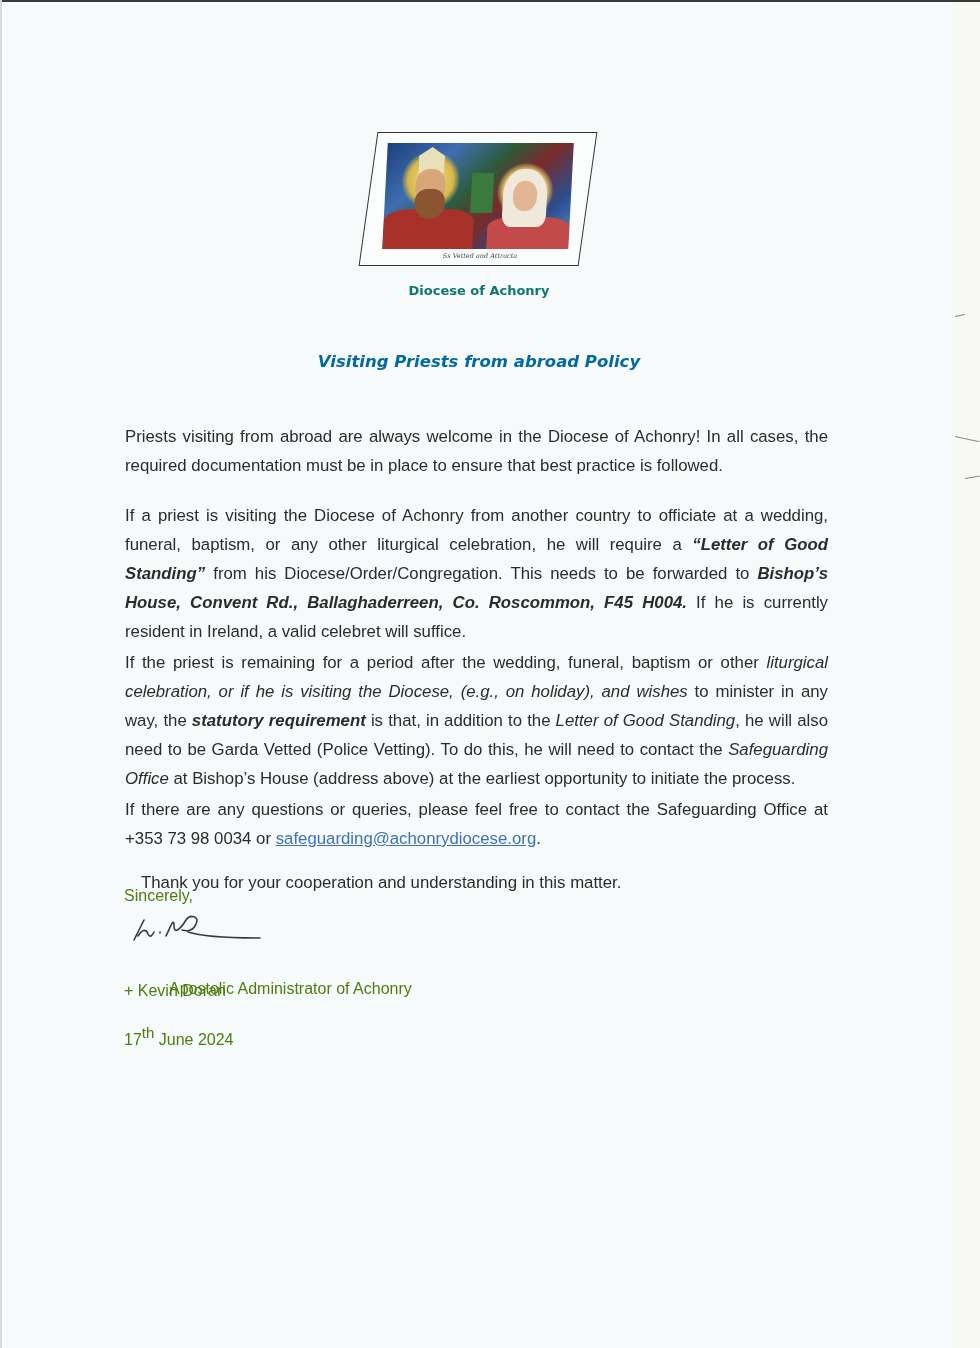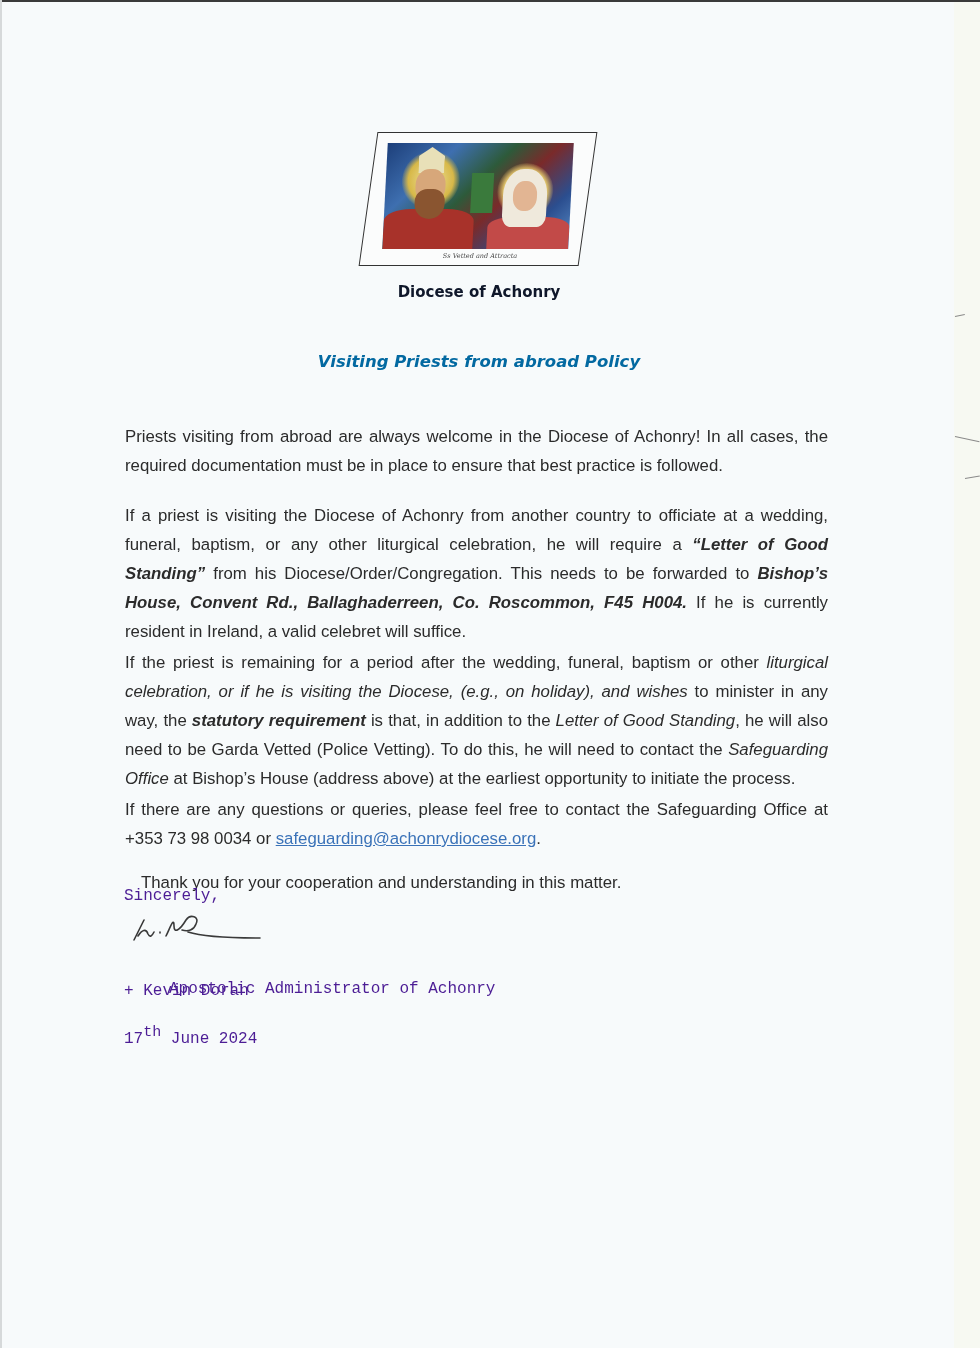--- a/index.html
+++ b/index.html
@@ -44,21 +44,21 @@
     .logo-art .face2 { position: absolute; left: 128px; top: 38px; width: 24px; height: 30px; border-radius: 45%; background: #e2b593; }
     .logo-art .robe2 { position: absolute; left: 104px; top: 74px; width: 82px; height: 34px; background: #c24a48; border-radius: 30% 30% 0 0; }
     .logo-art .green { position: absolute; left: 86px; top: 30px; width: 22px; height: 40px; background: #3a7a3c; }
     .logo-caption {
       position: absolute; left: 385px; top: 252px; width: 190px; text-align: center;
       font-family: "DejaVu Serif", serif; font-style: italic; font-size: 6.5px; color: #444;
     }
 
     .org-name {
       position: absolute; left: 0; width: 958px; top: 283px; text-align: center;
-      font-weight: bold; font-size: 15px; color: #0f172a;
+      font-weight: bold; font-size: 13px; color: #0f766e;
     }
     .policy-title {
       position: absolute; left: 0; width: 958px; top: 352px; text-align: center;
       font-weight: bold; font-style: italic; font-size: 16.5px; color: #0369a1;
     }
 
     .body-text {
       position: absolute; left: 125px; width: 703px;
       font-family: "Liberation Sans", sans-serif; font-size: 16.8px; line-height: 29px;
       color: #2b2b2b; text-align: justify;
@@ -66,21 +66,21 @@
     .p1 { top: 422px; }
     .p2 { top: 501px; }
     .p3 { top: 648px; }
     .p4 { top: 795px; }
     .p5 { top: 852px; }
     .bi { font-weight: bold; font-style: italic; }
     .it { font-style: italic; }
     .link { color: #3a72b8; text-decoration: underline; }
 
     .closing {
-      position: absolute; left: 124px; font-family: Liberation Mono, monospace; font-size: 16px; color: #4c1d95;
+      position: absolute; left: 124px; font-family: Liberation Sans, sans-serif; font-size: 16px; color: #4d7c0f;
     }
     .sincerely { top: 887px; }
     .signature { position: absolute; left: 130px; top: 906px; width: 135px; height: 40px; }
     .name { top: 982px; }
     .role { top: 980px; margin-left: 45px; }
     .date { top: 1024px; }
     sup { font-size: 15px; vertical-align: 7px; }
   </style>
 </head>
 <body>

